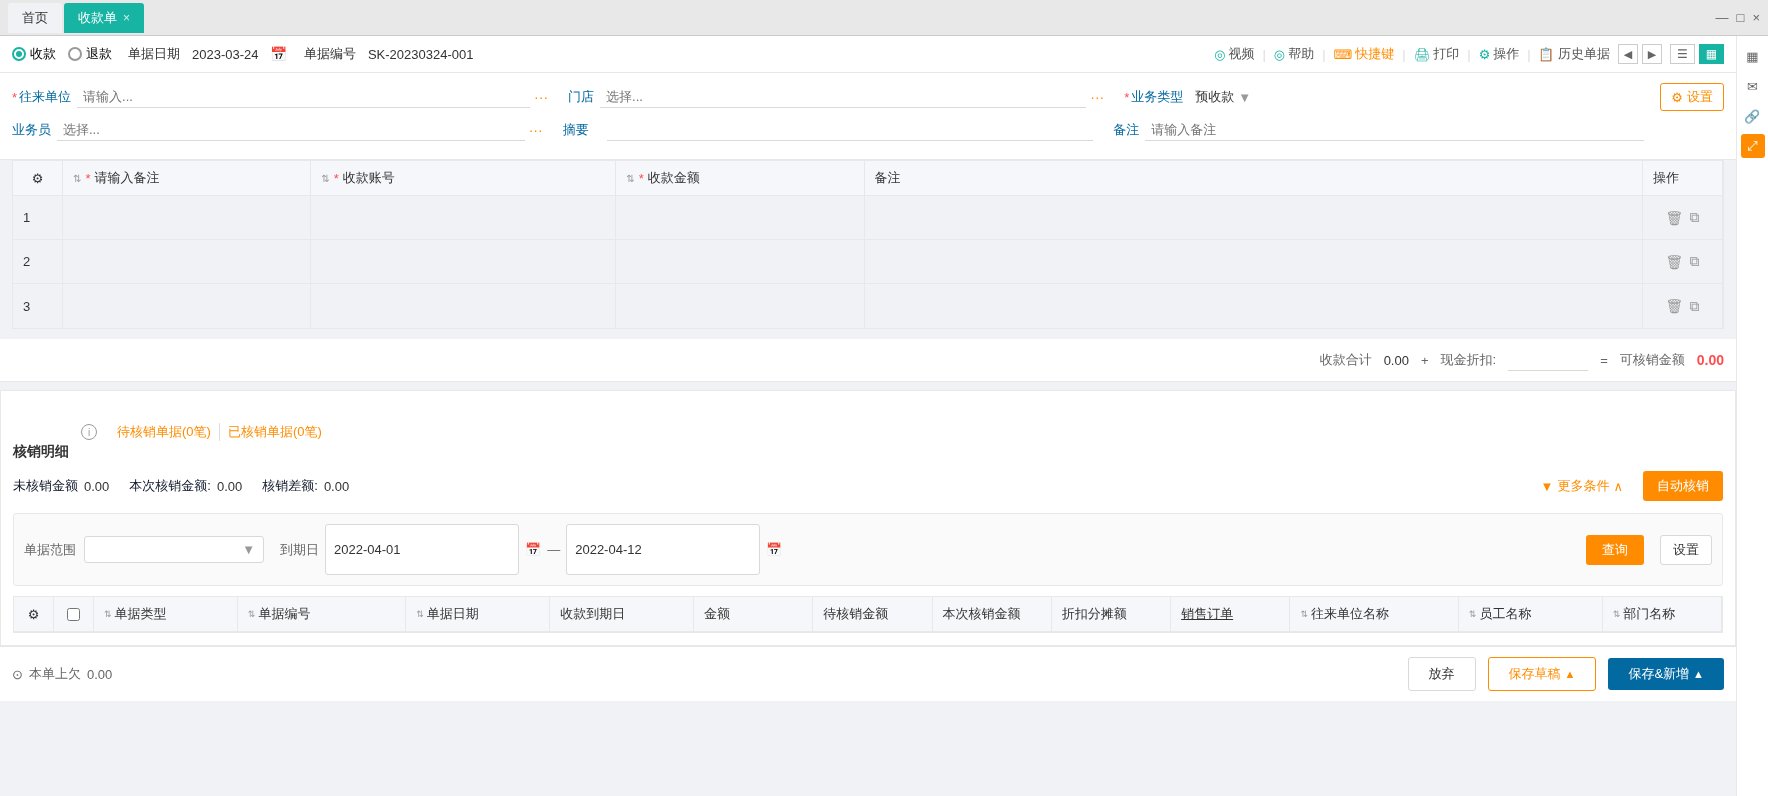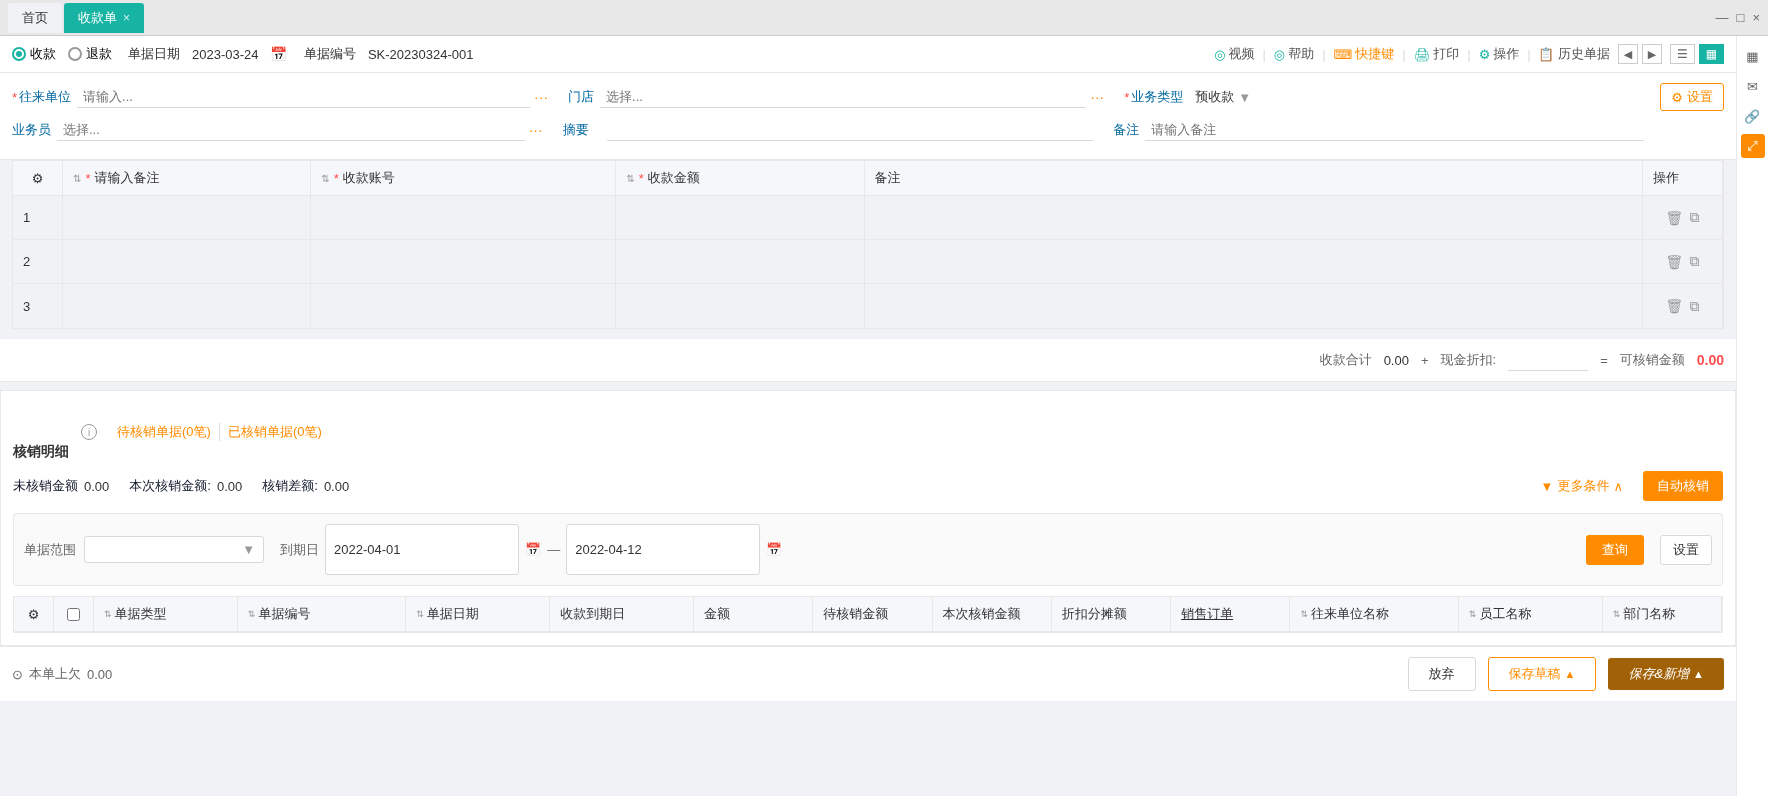--- a/index.html
+++ b/index.html
@@ -143,21 +143,21 @@
     .bth-staff { flex: 1; }
     .bth-dept { flex: 0.8; }
 
     
     .footer { display: flex; align-items: center; padding: 10px 12px; background: #fff; border-top: 1px solid #e8e8e8; gap: 12px; }
     .footer-info { display: flex; align-items: center; gap: 6px; color: #666; }
     .footer-spacer { flex: 1; }
     .footer-btn { padding: 7px 20px; border-radius: 3px; cursor: pointer; font-size: 13px; }
     .btn-abandon { border: 1px solid #d9d9d9; background: #fff; color: #333; }
     .btn-draft { border: 1px solid #ff8c00; background: #fff; color: #ff8c00; display: flex; align-items: center; gap: 4px; }
-    .btn-save { background: #a16207; color: #fff; border: none; display: flex; align-items: center; gap: 4px; font-style: italic; }
+    .btn-save { background: #0369a1; color: #fff; border: none; display: flex; align-items: center; gap: 4px; }
     .btn-arrow { font-size: 11px; }
 
     
     .right-sidebar {
       position: fixed; right: 0; top: 36px; width: 32px; height: calc(100% - 36px);
       background: #fff; border-left: 1px solid #e8e8e8; display: flex; flex-direction: column;
       align-items: center; padding-top: 8px; gap: 6px;
     }
     .sidebar-icon { width: 24px; height: 24px; display: flex; align-items: center; justify-content: center; cursor: pointer; color: #666; font-size: 13px; border-radius: 3px; }
     .sidebar-icon.active { background: #ff8c00; color: #fff; }

